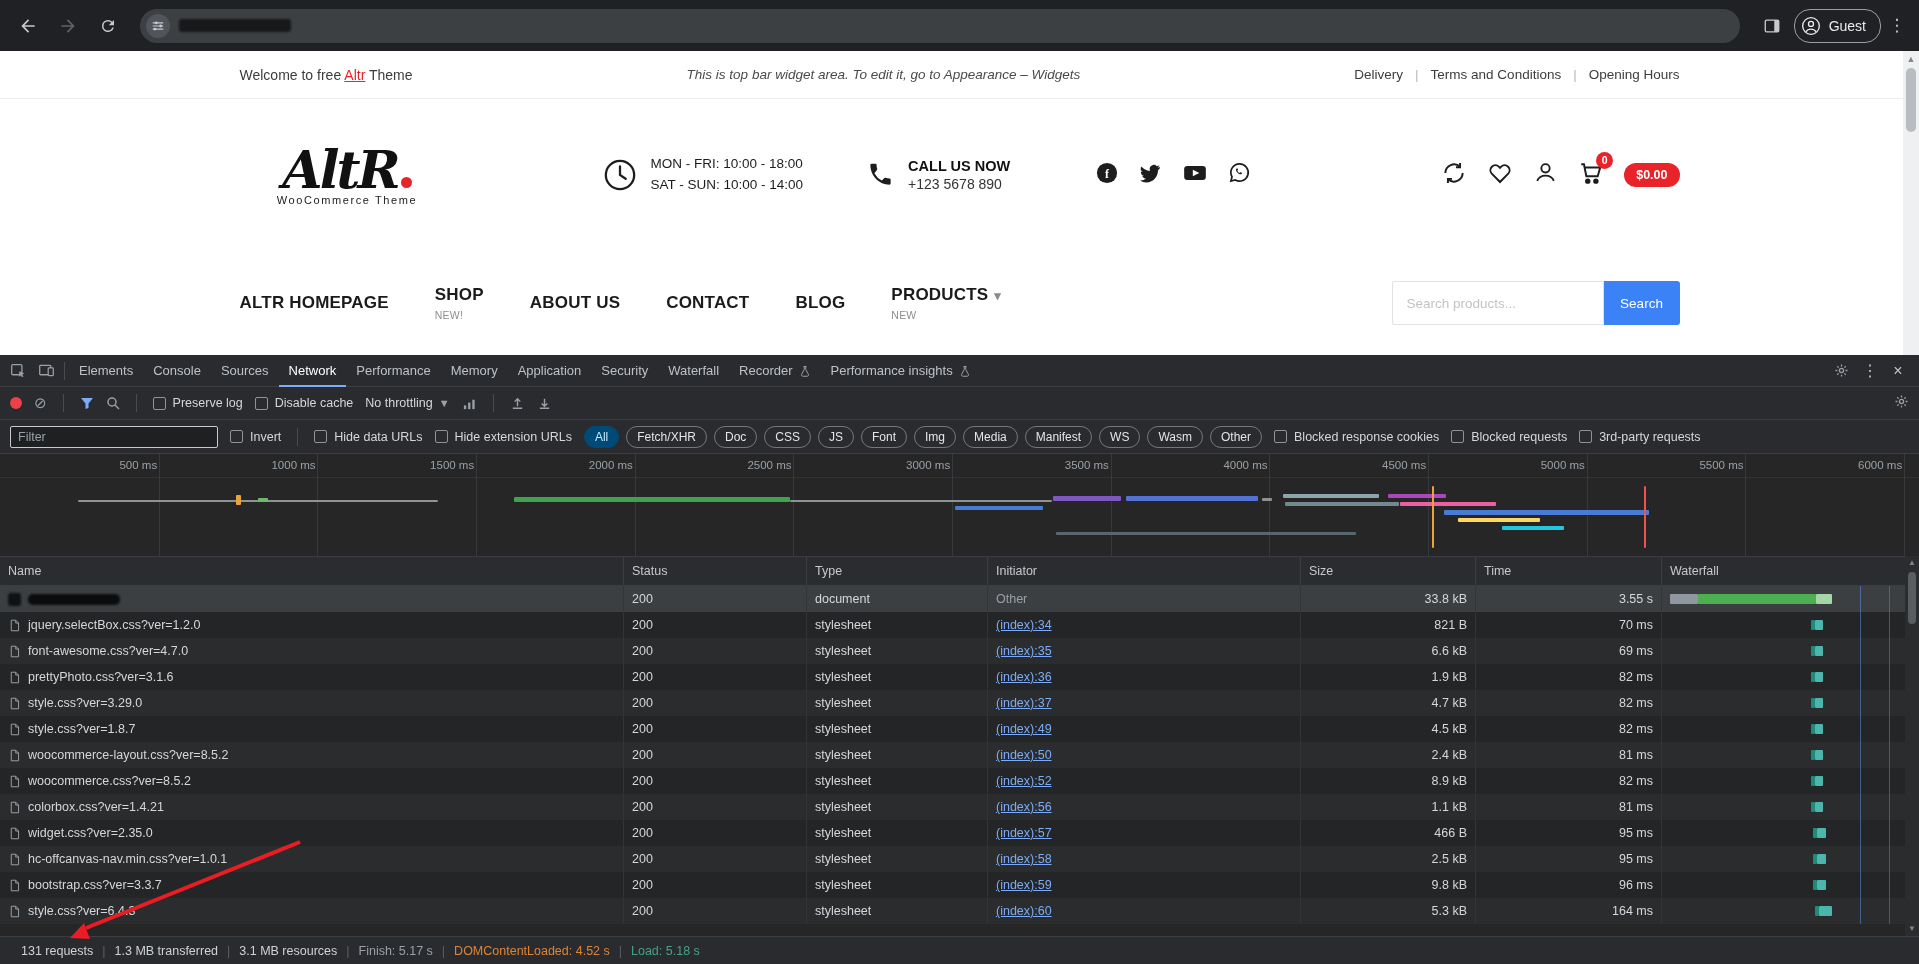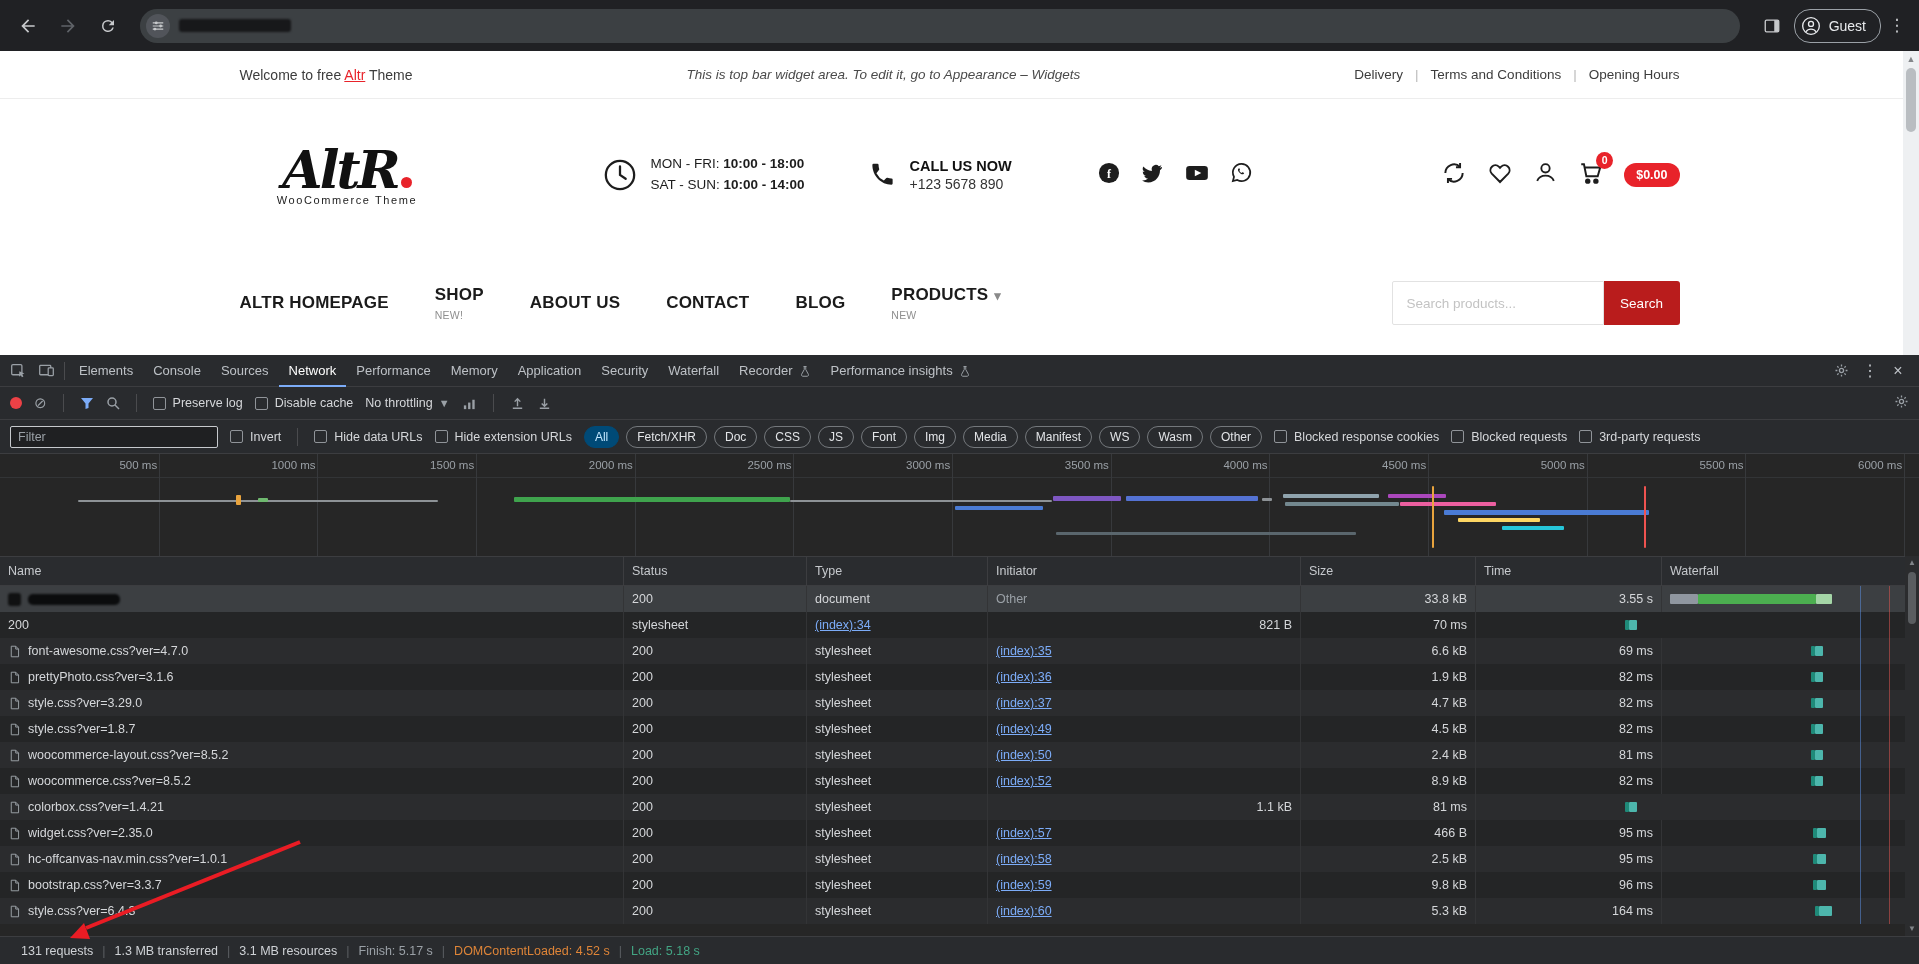--- a/index.html
+++ b/index.html
@@ -21,39 +21,39 @@
   .tb-right{display:flex;gap:12px;font-size:13.5px;color:#3c3c3c;align-items:center;white-space:nowrap}
   .tb-sep{color:#b9b9b9}
   .header{height:151px}
   .logo{width:215px;text-align:center}
   .logo-text{font-family:"DejaVu Serif",serif;font-style:italic;font-weight:bold;font-size:52px;color:#111;line-height:1;letter-spacing:-3px}
   .logo-dot{display:inline-block;width:11px;height:11px;background:#e8232a;border-radius:50%;margin-left:3px}
   .logo-sub{font-size:11px;letter-spacing:1.6px;color:#222;margin-top:-2px}
   .hgroup{display:flex;align-items:center;gap:14px}
   .g-clock{margin-left:148px}
   .hours-line{font-size:13.5px;color:#1d1d1d;line-height:1.55;white-space:nowrap}
-  .h-value{font-weight:bold}
+  .h-value{font-weight:normal}
   .g-phone{margin-left:64px}
   .call-label{font-weight:bold;font-size:14.5px;color:#111;white-space:nowrap}
   .call-number{font-size:14px;color:#333;margin-top:2px;white-space:nowrap}
   .social{display:flex;gap:20px;align-items:center;margin-left:86px}
   .actions{margin-left:auto;display:flex;align-items:center;gap:20px}
   .cart-wrap{position:relative}
   .cart-badge{position:absolute;top:-8px;right:-9px;width:17px;height:17px;background:#e8232a;color:#fff;font-size:10.5px;border-radius:50%;display:flex;align-items:center;justify-content:center;font-weight:bold}
   .price-pill{background:#e8232a;color:#fff;font-size:12.5px;font-weight:bold;padding:5px 12px;border-radius:12px}
   .navbar{height:106px}
   .menu{display:flex;gap:46px;align-items:center}
   .menu-item{font-size:17px;font-weight:bold;color:#1b1b1b;letter-spacing:.2px}
   .mi-row{display:flex;align-items:center;gap:6px}
   .mi-caret{color:#8a8a8a;font-size:13px}
   .mi-badge{font-size:10.5px;color:#8f8f8f;font-weight:normal;margin-top:4px}
   .searchbar{margin-left:auto;display:flex;align-items:center}
   .search-input{width:212px;height:44px;border:1px solid #e2e2e2;padding:0 14px;font-size:13.5px;color:#555;outline:none;border-radius:2px 0 0 2px;box-sizing:border-box}
   .search-input::placeholder{color:#c3c3c3}
-  .search-btn{width:76px;height:44px;background:#b91c1c;color:#fff;border:none;font-size:13.5px;border-radius:0 3px 3px 0}
+  .search-btn{width:76px;height:44px;background:#3b82f6;color:#fff;border:none;font-size:13.5px;border-radius:0 3px 3px 0}
   .pg-scroll{position:absolute;top:0;right:0;width:16px;height:304px;background:#eef0f2}
   .pg-up{color:#84878a;font-size:9px;text-align:center;padding-top:3px}
   .pg-thumb{width:10px;margin:4px auto 0;height:64px;background:#b9bdc1;border-radius:5px}
   
   .devtools{position:absolute;left:0;top:355px;width:1919px;height:609px;background:#eab308;color:#d5d7da;font-size:12.5px}
   .dt-tabbar{height:32px;background:#292b2e;border-bottom:1px solid #3c3d40;display:flex;align-items:center;padding:0 4px;box-sizing:border-box}
   .dt-ib{width:28px;height:26px;display:flex;align-items:center;justify-content:center}
   .vsep{width:1px;height:18px;background:#4a4b4e;margin:0 4px;flex:none}
   .tab{height:32px;display:flex;align-items:center;gap:6px;padding:0 10px;color:#bdc1c6;font-size:13px;white-space:nowrap;box-sizing:border-box}
   .tab.active{color:#fff;box-shadow:inset 0 -2px 0 #7cacf8}
@@ -529,20 +529,27 @@
         </div>
         <div class="cell right">33.8 kB</div>
         <div class="cell right">3.55 s</div>
         <div class="cell wf">
           <div class="wf-bar" style="left: 8px; width: 28px; background: rgb(144, 151, 160);"></div>
           <div class="wf-bar" style="left: 36px; width: 118px; background: rgb(76, 175, 80);"></div>
           <div class="wf-bar" style="left: 154px; width: 16px; background: rgb(165, 214, 167);"></div>
         </div>
       </div>
       <div class="row grid7 a">
+        <div class="cell">
+          <svg class="doc-ico" viewBox="0 0 16 16" width="13" height="13" style="flex:none">
+            <path d="M4 1.5h5.5L13 5v9.5H4z" fill="none" stroke="#9aa0a6" stroke-width="1.2"></path>
+            <path d="M9.5 1.5V5H13" fill="none" stroke="#9aa0a6" stroke-width="1.2"></path>
+          </svg>
+          <span>jquery.selectBox.css?ver=1.2.0</span>
+        </div>
         <div class="cell">200</div>
         <div class="cell">stylesheet</div>
         <div class="cell">
           <span class="init-link">(index):34</span>
         </div>
         <div class="cell right">821 B</div>
         <div class="cell right">70 ms</div>
         <div class="cell wf">
           <div class="wf-bar" style="left: 149px; width: 4px; background: rgb(31, 138, 121);"></div>
           <div class="wf-bar" style="left: 153px; width: 8px; background: rgb(77, 182, 172);"></div>
@@ -671,20 +678,23 @@
       <div class="row grid7 b">
         <div class="cell">
           <svg class="doc-ico" viewBox="0 0 16 16" width="13" height="13" style="flex:none">
             <path d="M4 1.5h5.5L13 5v9.5H4z" fill="none" stroke="#9aa0a6" stroke-width="1.2"></path>
             <path d="M9.5 1.5V5H13" fill="none" stroke="#9aa0a6" stroke-width="1.2"></path>
           </svg>
           <span>colorbox.css?ver=1.4.21</span>
         </div>
         <div class="cell">200</div>
         <div class="cell">stylesheet</div>
+        <div class="cell">
+          <span class="init-link">(index):56</span>
+        </div>
         <div class="cell right">1.1 kB</div>
         <div class="cell right">81 ms</div>
         <div class="cell wf">
           <div class="wf-bar" style="left: 149px; width: 4px; background: rgb(31, 138, 121);"></div>
           <div class="wf-bar" style="left: 153px; width: 8px; background: rgb(77, 182, 172);"></div>
         </div>
       </div>
       <div class="row grid7 a">
         <div class="cell">
           <svg class="doc-ico" viewBox="0 0 16 16" width="13" height="13" style="flex:none">

